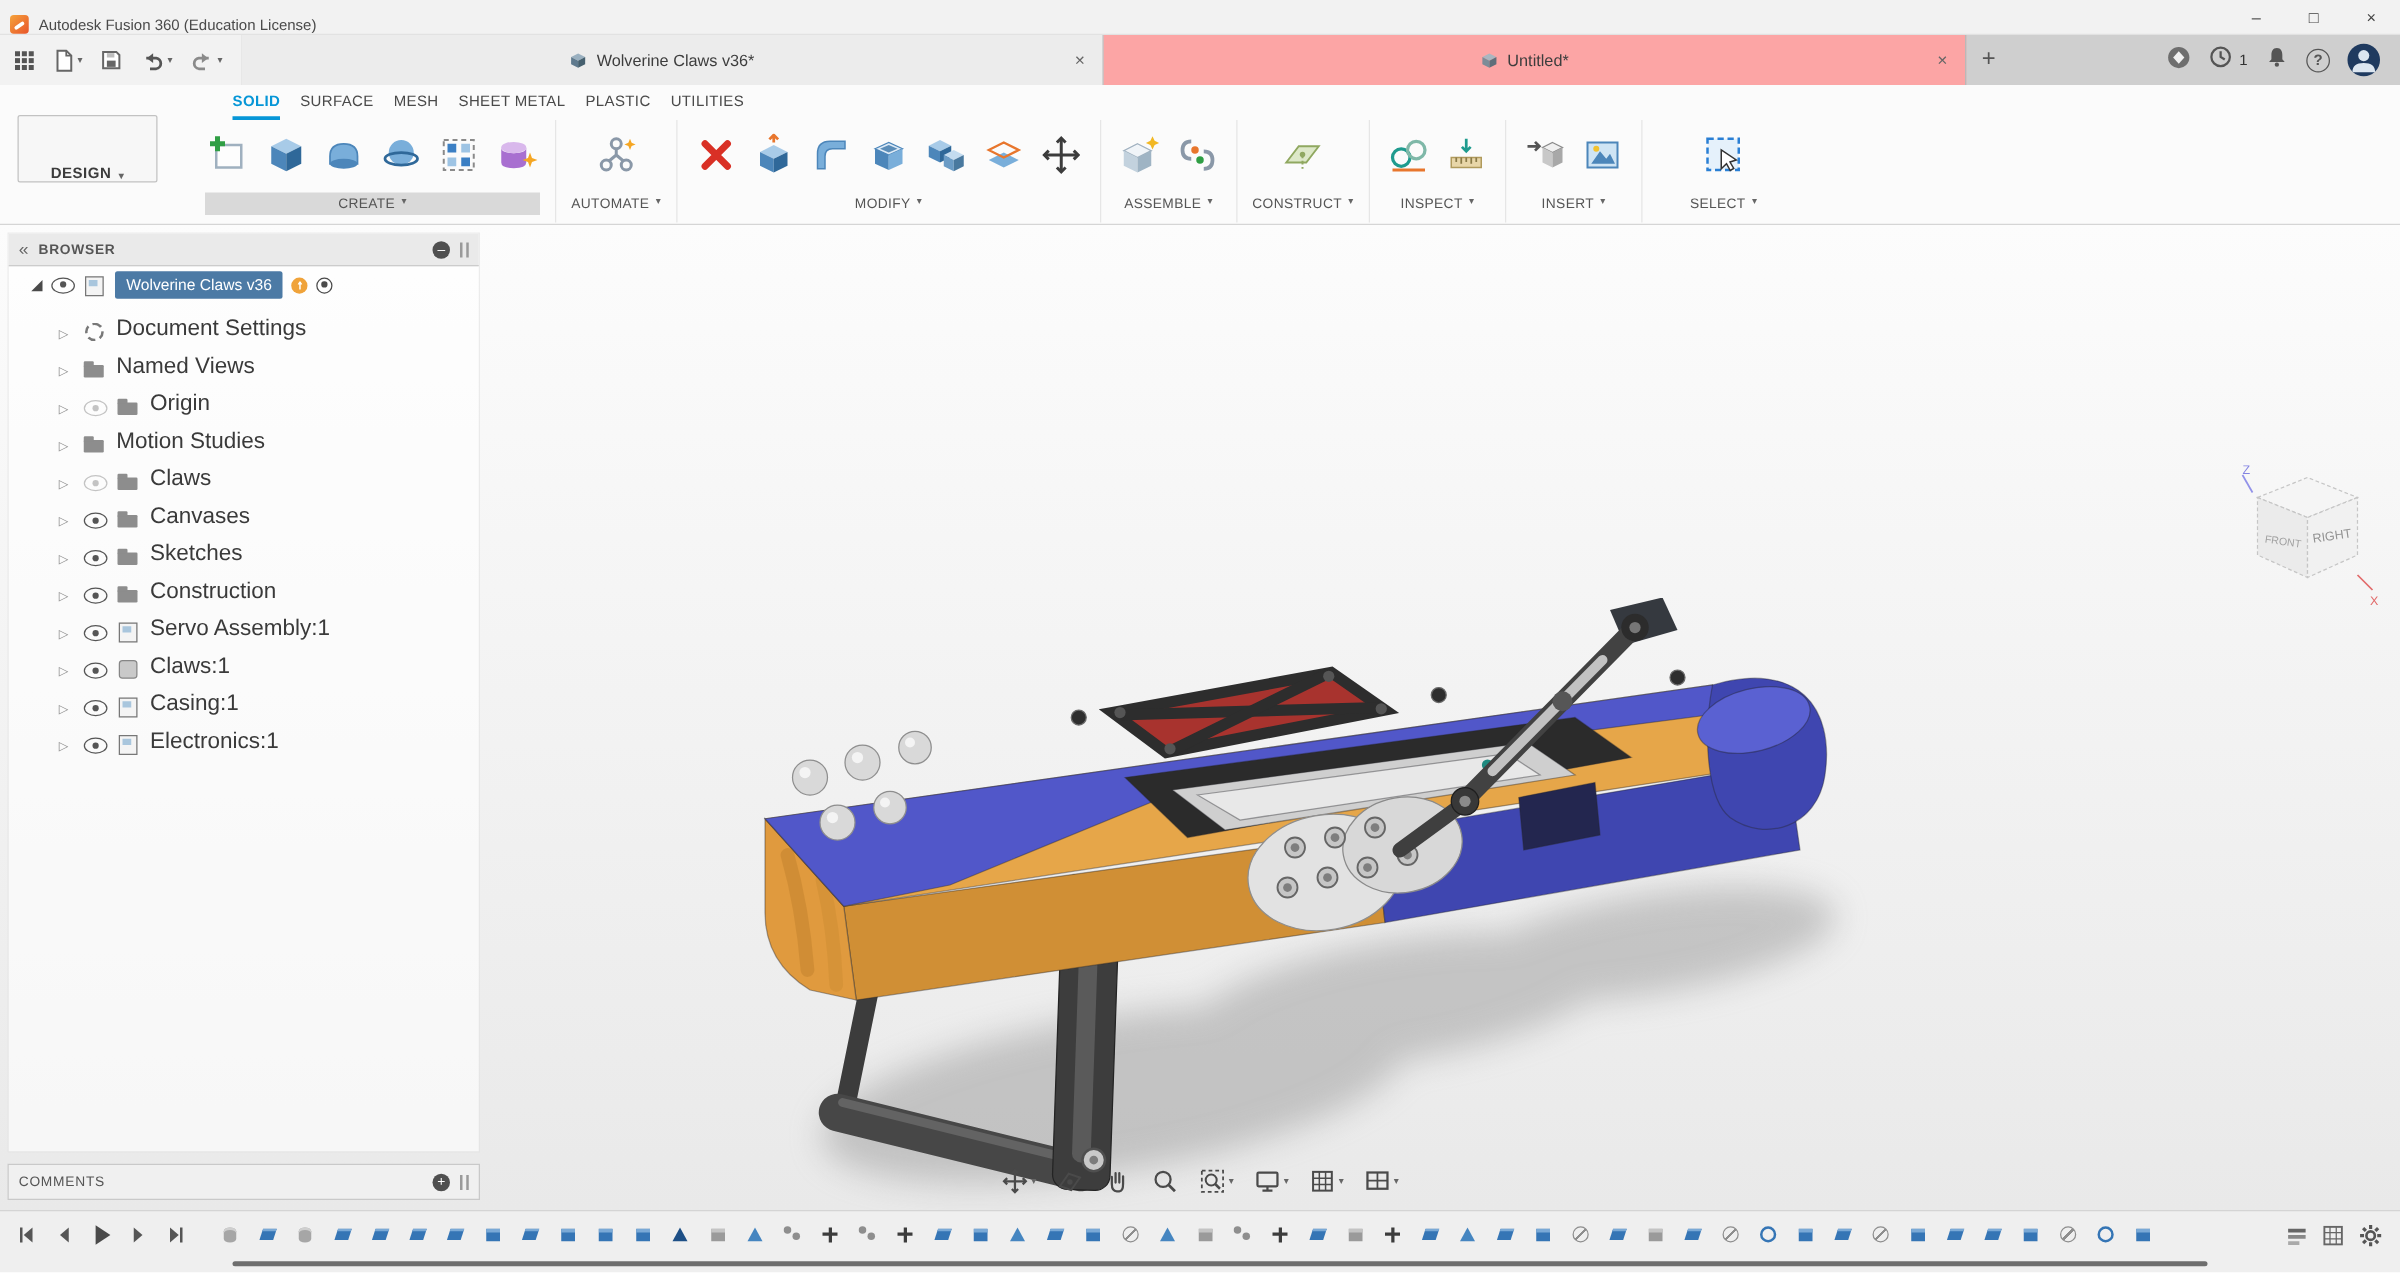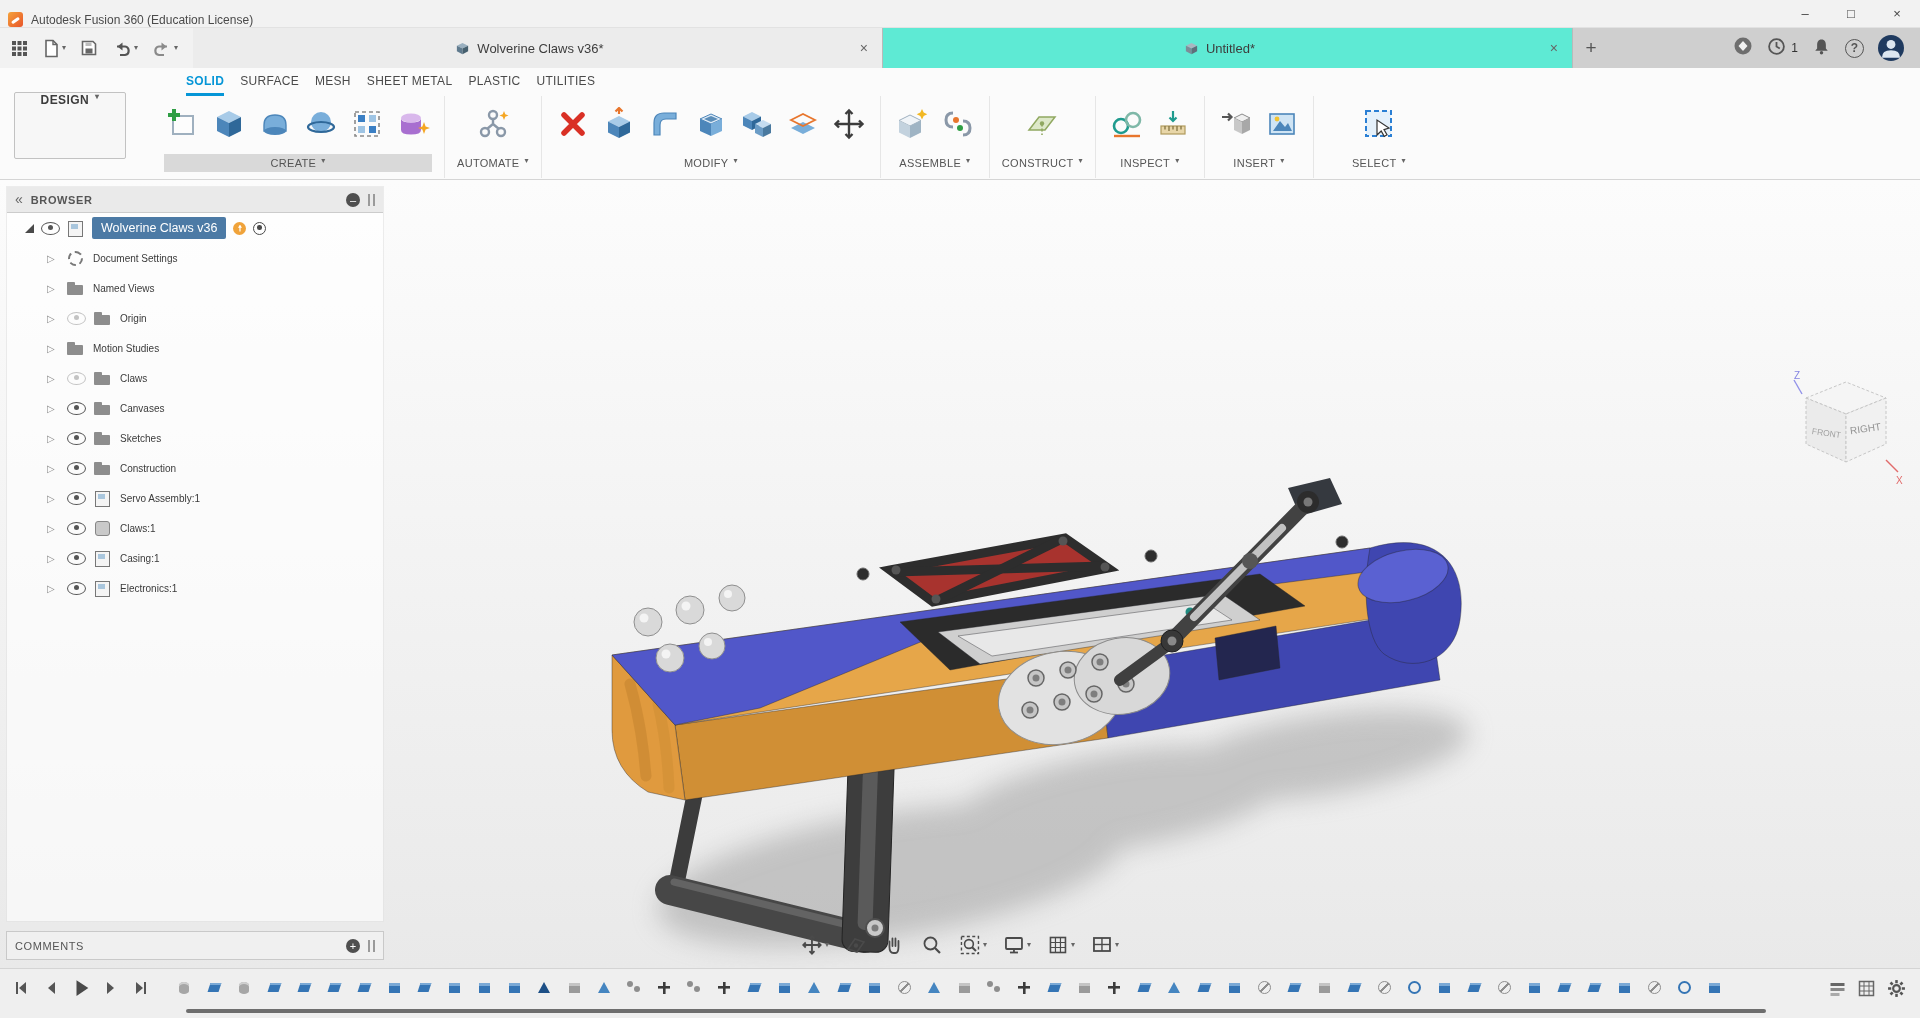--- a/index.html
+++ b/index.html
@@ -16,33 +16,33 @@
 
   
   .tabrow{height:40px;background:#cfcfcf;display:flex;align-items:stretch;flex:0 0 auto}
   .quickbar{background:#f2f2f2;display:flex;align-items:center;gap:4px;padding:0 10px 0 6px}
   .qb-btn{display:flex;align-items:center;gap:2px;padding:4px 5px;border-radius:2px}
   .qb-btn svg{display:block}
   .caret{font-size:8px;color:#666;line-height:1}
   .doctabs{flex:1;display:flex;align-items:stretch}
   .doctab{flex:1;max-width:690px;display:flex;align-items:center;padding:0 10px;position:relative;border-right:1px solid #b9b9b9}
   .doctab.active{background:#ececec}
-  .doctab.inactive{background:#5eead4}
+  .doctab.inactive{background:#fca5a5}
   .dt-center{flex:1;display:flex;align-items:center;justify-content:center;gap:7px;min-width:0}
   .dt-label{font-size:13px;color:#3d3d3d;white-space:nowrap;overflow:hidden;text-overflow:ellipsis}
   .dt-close{font-size:14px;color:#666;padding:0 4px}
   .newtab-btn{width:36px;display:flex;align-items:center;justify-content:center;font-size:19px;color:#555}
   .tabright{display:flex;align-items:center;gap:14px;padding:0 16px}
   .jobcount{font-size:12px;color:#333;margin-left:-9px}
   .help-circle{width:19px;height:19px;border:1.7px solid #555;border-radius:50%;display:flex;align-items:center;justify-content:center;font-size:12px;color:#555;font-weight:bold}
   .avatar{width:26px;height:26px;border-radius:50%;background:#1f3a5f;overflow:hidden;display:flex;align-items:center;justify-content:center}
 
   
   .ribbon{height:112px;background:#fbfbfb;border-bottom:1px solid #d5d5d5;position:relative;flex:0 0 auto}
-  .design-box{position:absolute;left:14px;top:24px;width:112px;height:67px;background:#f7f7f7;border:1px solid #c2c2c2;border-radius:2px;display:flex;align-items:flex-start;justify-content:center;gap:6px;font-size:12px;font-weight:bold;color:#3c3c3c;letter-spacing:.4px}
+  .design-box{position:absolute;left:14px;top:24px;width:112px;height:54px;background:#f7f7f7;border:1px solid #c2c2c2;border-radius:2px;display:flex;align-items:flex-end;justify-content:center;gap:6px;font-size:12px;font-weight:bold;color:#3c3c3c;letter-spacing:.4px}
   .rtabs{display:flex;gap:16px;padding:6px 0 0 186px;font-size:12px;color:#4a4a4a;height:28px}
   .rtab{padding-bottom:4px;letter-spacing:.3px}
   .rtab.active{color:#0696d7;border-bottom:3px solid #0696d7;font-weight:bold}
   .rgroups{display:flex;align-items:flex-start;padding-left:152px;height:82px}
   .rgroup{display:flex;flex-direction:column;align-items:center;padding:0 12px;border-right:1px solid #e6e6e6;height:100%}
   .rgroup:last-child{border-right:none}
   .rgroup.select-g{margin-left:26px}
   .gicons{display:flex;gap:8px;height:56px;align-items:center}
   .gicon{width:38px;height:38px;display:flex;align-items:center;justify-content:center;border-radius:2px}
   .glabel{font-size:11px;color:#555;margin-top:2px;display:flex;gap:5px;align-items:flex-start;justify-content:center;align-self:stretch;padding:3px 0;letter-spacing:.3px}
@@ -60,21 +60,21 @@
   .dblchev{font-size:14px;color:#666;line-height:1;margin-top:-2px}
   .circle-btn{width:14px;height:14px;border-radius:50%;background:#4f4f4f;color:#fff;font-size:11px;line-height:12px;display:flex;align-items:center;justify-content:center}
   .grip{width:7px;height:12px;border-left:2px solid #9a9a9a;border-right:2px solid #9a9a9a}
   .br-root{height:30px;display:flex;align-items:center;gap:7px;padding-left:18px}
   .root-tw{width:0;height:0;border-bottom:9px solid #4a4a4a;border-left:9px solid transparent}
   .root-label{background:#4c7aa5;color:#ffffff;font-size:12.5px;padding:4px 9px;border-radius:2px;white-space:nowrap}
   .save-badge{width:13px;height:13px;border-radius:50%;background:#f0a33a;position:relative}
   .save-badge::after{content:"";position:absolute;left:4.5px;top:3px;width:4px;height:7px;background:#fff;clip-path:polygon(50% 0,100% 45%,65% 45%,65% 100%,35% 100%,35% 45%,0 45%)}
   .radio-target{width:13px;height:13px;border:1.6px solid #4a4a4a;border-radius:50%;position:relative}
   .radio-target::after{content:"";position:absolute;left:2.7px;top:2.7px;width:4.5px;height:4.5px;border-radius:50%;background:#4a4a4a}
-  .br-row{height:30px;display:flex;align-items:center;gap:8px;padding-left:40px;font-size:10px;color:#3a3a3a}
+  .br-row{height:30px;display:flex;align-items:flex-end;gap:8px;padding-left:40px;font-size:18px;color:#3a3a3a}
   .tw{width:12px;font-size:10px;color:#8e8e8e}
   .tw::before{content:"▷"}
   .eye{width:19px;height:13px;position:relative;flex:0 0 auto}
   .eye::before{content:"";position:absolute;inset:0;border:1.7px solid #555;border-radius:50%}
   .eye::after{content:"";position:absolute;left:6.5px;top:3.8px;width:5px;height:5px;border-radius:50%;background:#555}
   .eye.v-off::before{border-color:#c3c3c3}
   .eye.v-off::after{background:#c3c3c3}
   .bi{width:18px;height:15px;position:relative;flex:0 0 auto}
   .bi.v-gear::before{content:"";position:absolute;left:1px;top:0;width:11px;height:11px;border:2.6px dashed #787878;border-radius:50%}
   .bi.v-folder::before{content:"";position:absolute;left:0;top:4px;width:16px;height:10px;background:#8d8d8d;border-radius:1px}

